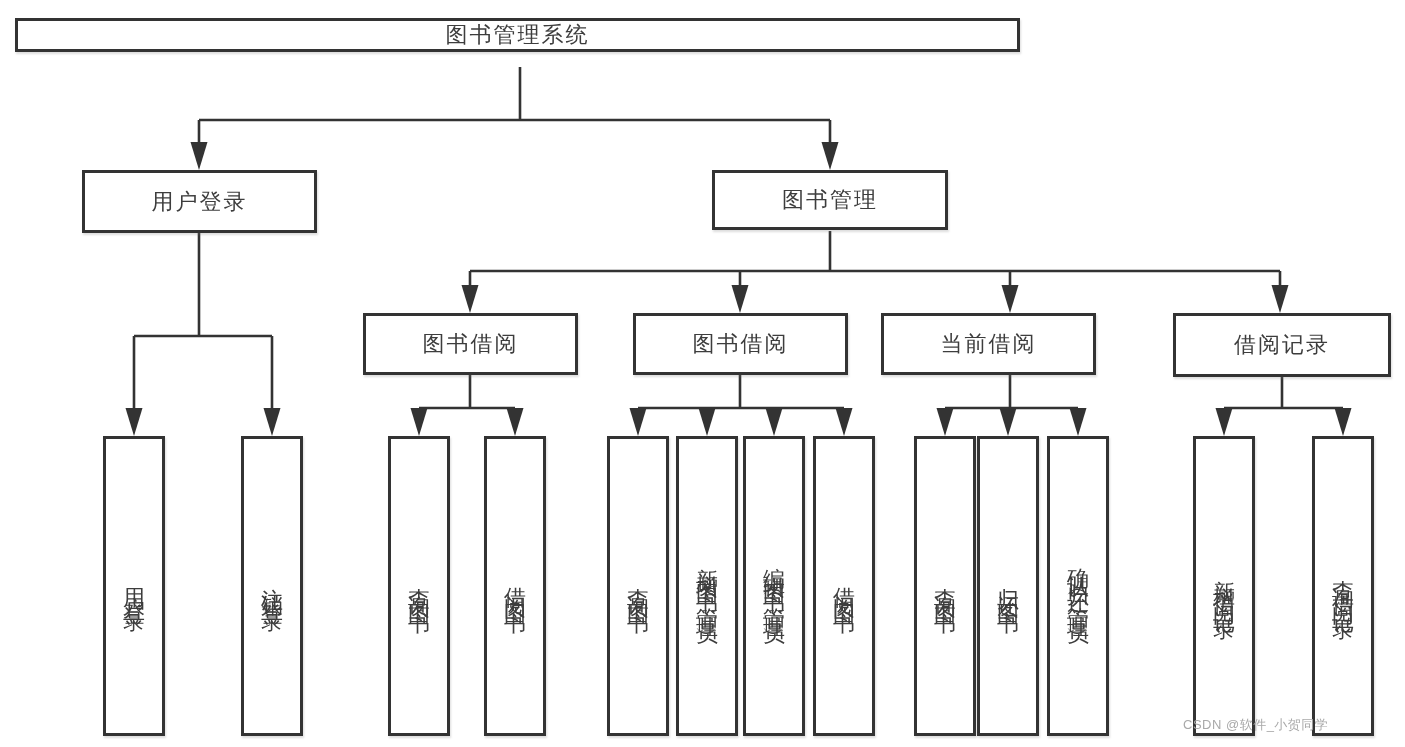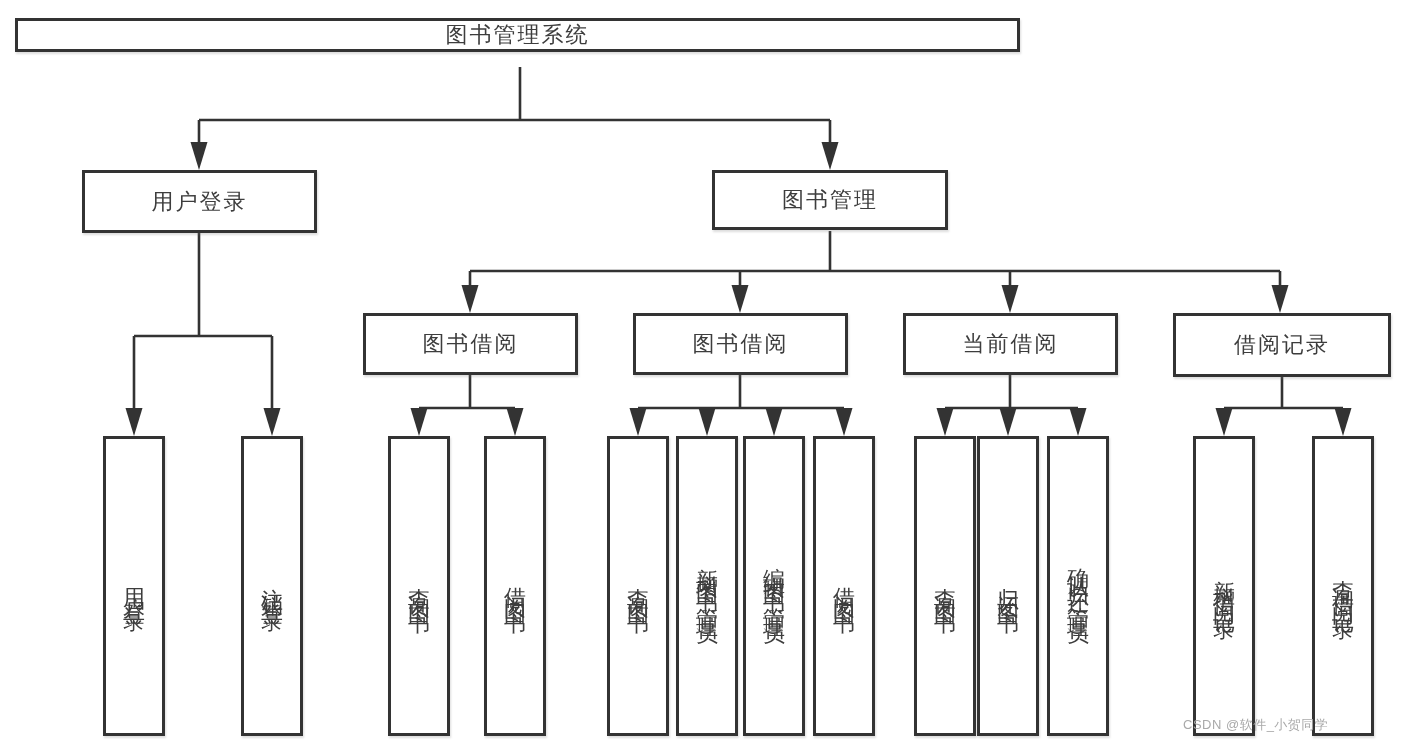--- a/index.html
+++ b/index.html
@@ -110,21 +110,21 @@
     </g>
   </svg>
 
   <div class="box h" style="left:15px; top:18px; width:1005px; height:34px;">图书管理系统</div>
 
   <div class="box h" style="left:82px; top:170px; width:235px; height:63px;">用户登录</div>
   <div class="box h" style="left:712px; top:170px; width:236px; height:60px;">图书管理</div>
 
   <div class="box h" style="left:363px; top:313px; width:215px; height:62px;">图书借阅</div>
   <div class="box h" style="left:633px; top:313px; width:215px; height:62px;">图书借阅</div>
-  <div class="box h" style="left:903px; top:313px; width:215px; height:62px;">当前借阅</div>
+  <div class="box h" style="left:881px; top:313px; width:215px; height:62px;">当前借阅</div>
   <div class="box h" style="left:1173px; top:313px; width:218px; height:64px;">借阅记录</div>
 
   <div class="box v" style="left:103px; top:436px; width:62px; height:300px;">用户登录</div>
   <div class="box v" style="left:241px; top:436px; width:62px; height:300px;">注销登录</div>
 
   <div class="box v" style="left:388px; top:436px; width:62px; height:300px;">查询图书</div>
   <div class="box v" style="left:484px; top:436px; width:62px; height:300px;">借阅图书</div>
 
   <div class="box v" style="left:607px; top:436px; width:62px; height:300px;">查询图书</div>
   <div class="box v" style="left:676px; top:436px; width:62px; height:300px;">新增图书（管理员）</div>

